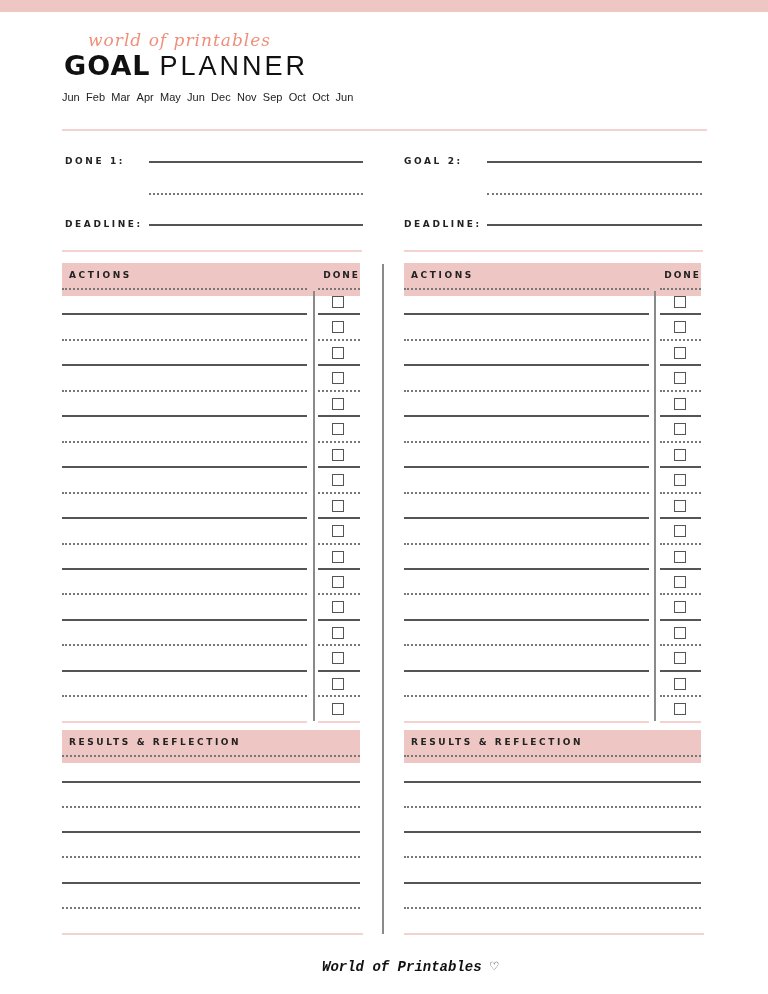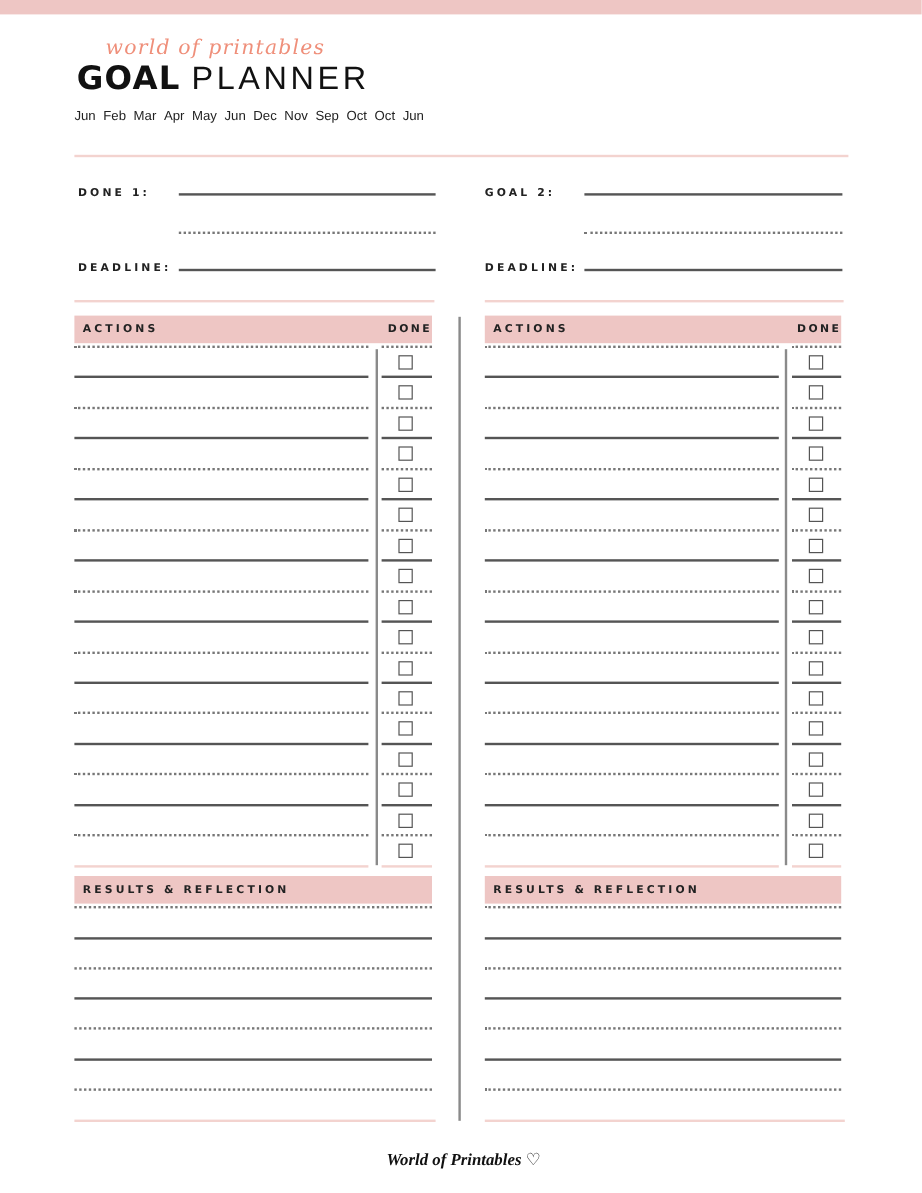--- a/index.html
+++ b/index.html
@@ -11,25 +11,25 @@
                   font-size:17px; color:#ef8f7a; letter-spacing:1px; }
   .title { left:64px; top:50px; font-size:27px; letter-spacing:1.5px; color:#111; white-space:nowrap; }
   .title b { font-weight:bold; font-family:"DejaVu Sans", sans-serif; letter-spacing:1px; }
   .title span.light { font-weight:normal; letter-spacing:3px; }
   .months { left:62px; top:91px; font-size:11px; color:#222; display:flex; gap:0; }
   .months span { margin-right:6.3px; }
   .pink-rule { height:2px; background:#f3d3cf; }
   .label { font-family:"DejaVu Sans", sans-serif; font-weight:bold; font-size:9px; letter-spacing:2.6px; color:#222; }
   .solid { height:2px; background:#555; }
   .dotted { height:0; border-top:2px dotted #777; }
-  .header-band { background:#eec6c4; height:23px; }
+  .header-band { background:#eec6c4; height:33px; }
   .header-band .label { position:absolute; top:7px; }
   .vline { width:1.5px; background:#8a8a8a; }
   .cb { width:10px; height:10px; border:1.4px solid #555; background:#fff; }
-  .footer { left:322px; top:958px; font-family:Liberation Serif, serif; font-style:italic; font-weight:bold; font-size:14px; color:#111; }
+  .footer { left:322px; top:958px; font-family:Liberation Mono, monospace; font-style:italic; font-weight:bold; font-size:14px; color:#111; }
 </style>
 </head>
 <body>
 
 <div class="abs topbar"></div>
 
 <div class="abs brand-script">world of printables</div>
 <div class="abs title">
   <b>GOAL</b>
   <span class="light">PLANNER</span>

